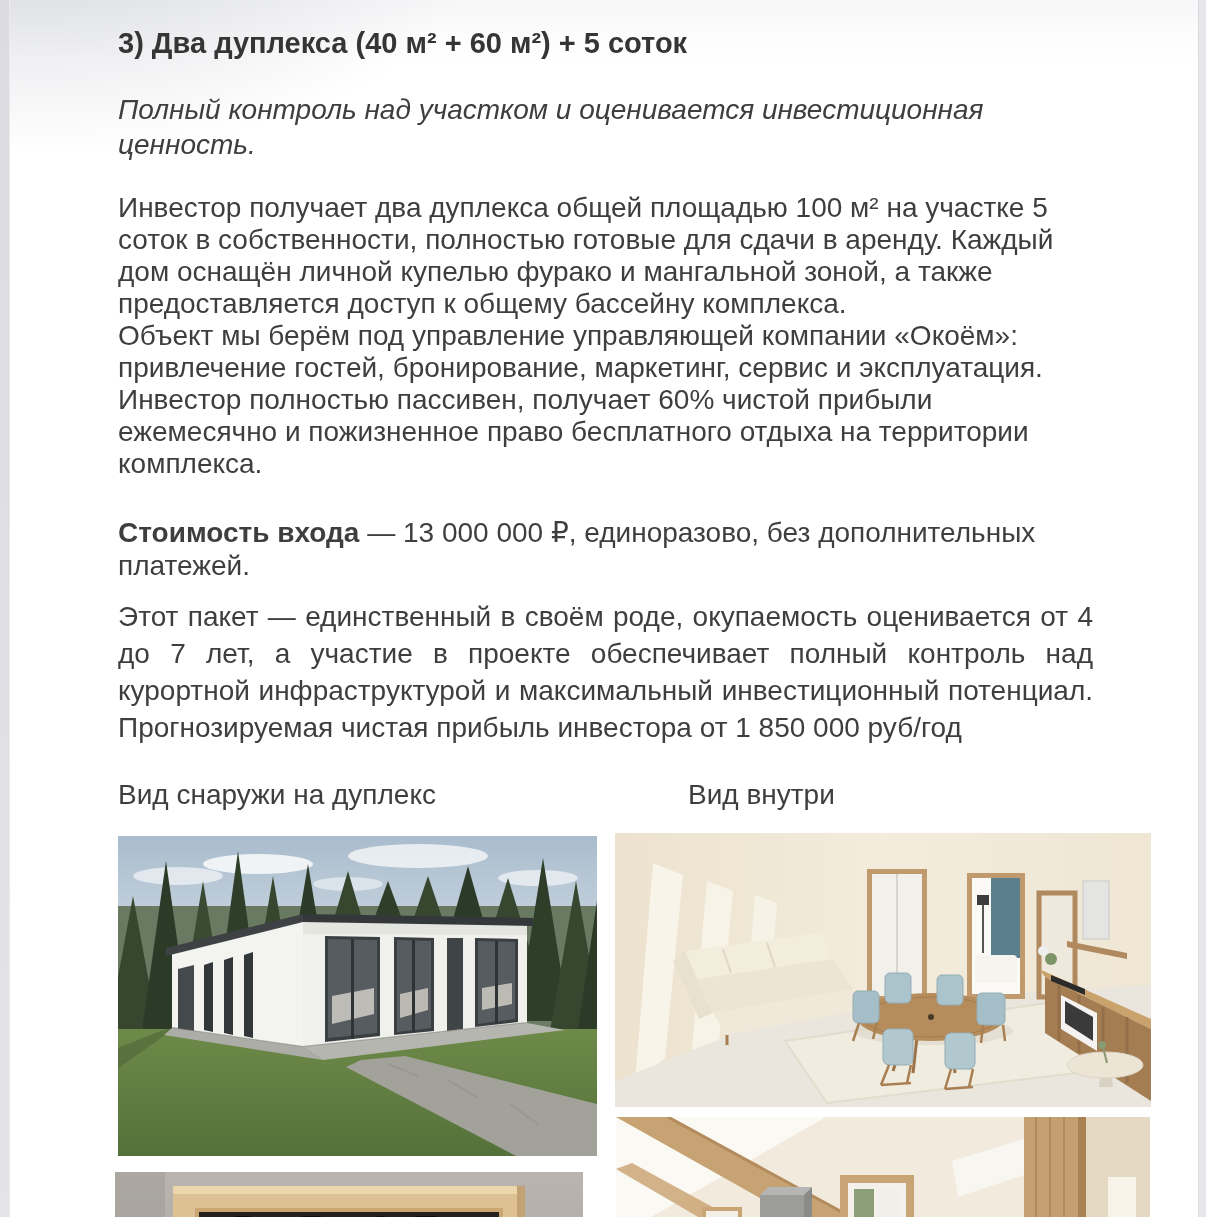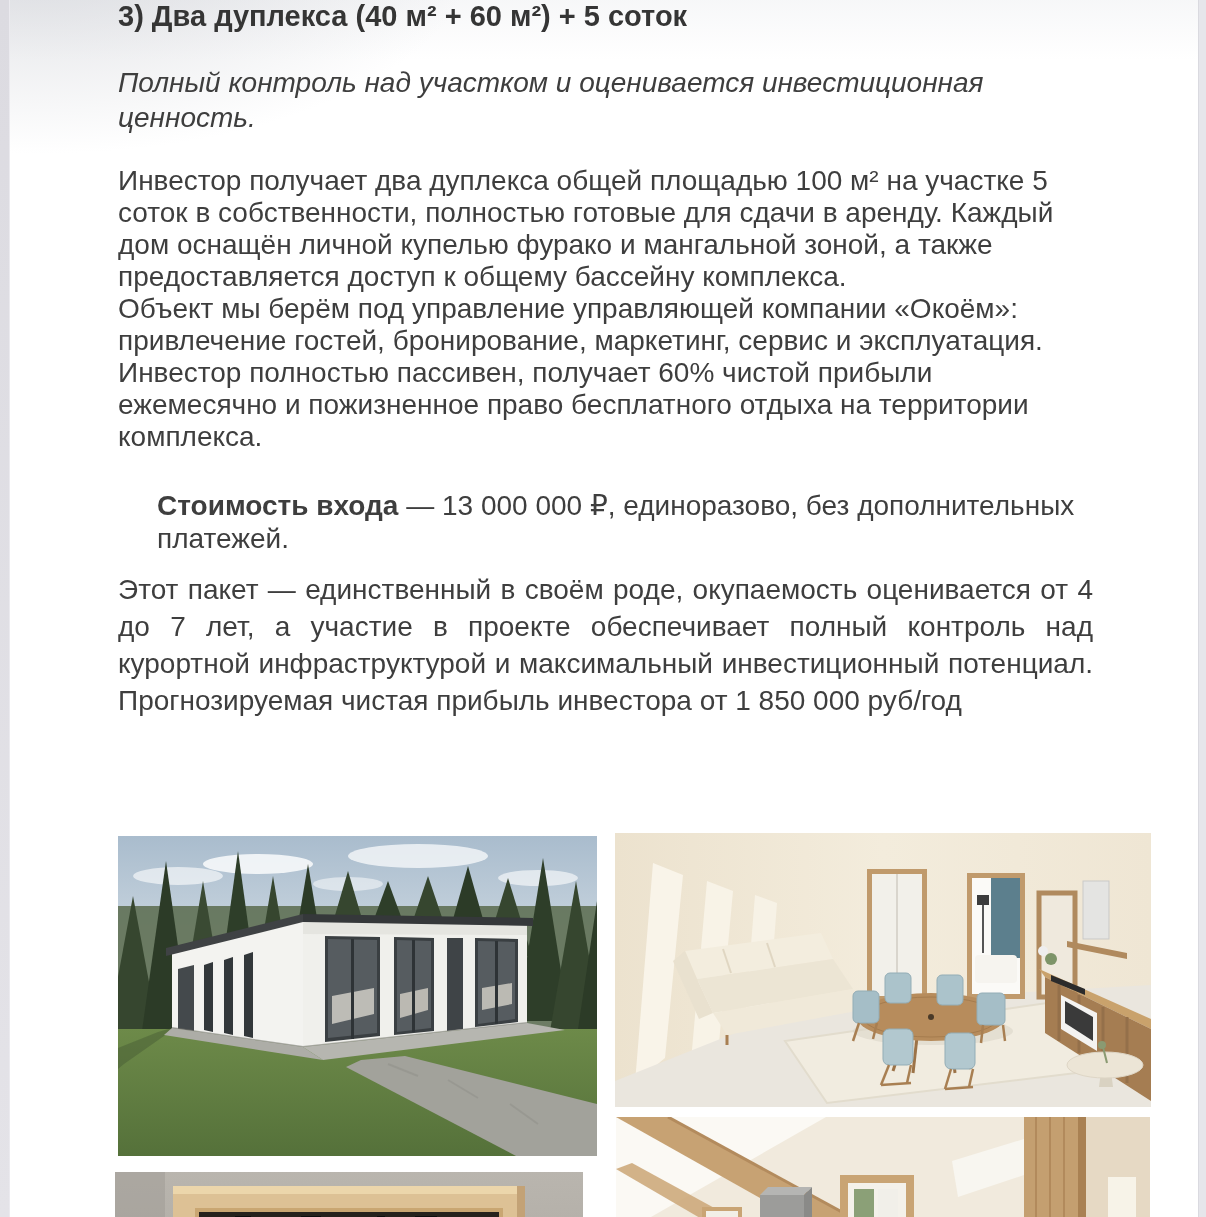--- a/index.html
+++ b/index.html
@@ -9,26 +9,26 @@
     background:
       radial-gradient(ellipse 640px 300px at 40px -50px, rgba(203,205,211,0.65), rgba(255,255,255,0) 68%),
       linear-gradient(180deg, rgba(222,224,229,0.25) 0px, rgba(255,255,255,0) 60px),
       #ffffff;
   }
   .edge-strip-left{position:absolute;left:0;top:0;width:9px;height:100%;
     background:linear-gradient(180deg,#dcdbe1,#e4e3e8);border-right:1px solid #ebeaef;}
   .edge-strip-right{position:absolute;right:0;top:0;width:7px;height:100%;
     background:#e6e6eb;border-left:1px solid #dadae0;}
   .content{position:relative;margin-left:118px;width:975px;color:#3e3e3e;font-size:28px;}
-  .doc-heading{margin:0;font-size:29px;line-height:32px;font-weight:bold;color:#353535;}
+  .doc-heading{margin:0;padding-top:27px;font-size:29px;line-height:32px;font-weight:bold;color:#353535;}
   .lead{margin:33px 0 0;font-style:italic;line-height:35px;}
   .para{margin:0;line-height:32px;}
   .p1{margin-top:30px;}
   .p2{}
-  .p3{margin-top:36px;line-height:33px;margin-left:39px;}
+  .p3{margin-top:36px;line-height:33px;}
   .p3 b{font-weight:bold;}
   .p4{margin-top:16px;line-height:37px;text-align:justify;}
   .captions{position:relative;margin-top:33px;height:32px;}
   .caption{position:absolute;top:0;white-space:nowrap;color:#3e3e3e;}
   .caption-left{left:0;}
   .caption-right{left:570px;}
   .fig{position:absolute;overflow:hidden;}
   .fig svg{display:block;width:100%;height:100%;}
   #fig-exterior{left:118px;top:836px;width:479px;height:320px;}
   #fig-interior1{left:615px;top:833px;width:536px;height:274px;}
@@ -42,20 +42,24 @@
   <div class="edge-strip-left"></div>
   <div class="edge-strip-right"></div>
 
   <div class="content">
     <h1 class="doc-heading">3) Два дуплекса (40 м² + 60 м²) + 5 соток</h1>
     <p class="lead">Полный контроль над участком и оценивается инвестиционная ценность.</p>
     <p class="para p1">Инвестор получает два дуплекса общей площадью 100 м² на участке 5 соток в собственности, полностью готовые для сдачи в аренду. Каждый дом оснащён личной купелью фурако и мангальной зоной, а также предоставляется доступ к общему бассейну комплекса.</p>
     <p class="para p2">Объект мы берём под управление управляющей компании «Окоём»: привлечение гостей, бронирование, маркетинг, сервис и эксплуатация. Инвестор полностью пассивен, получает 60% чистой прибыли ежемесячно и пожизненное право бесплатного отдыха на территории комплекса.</p>
     <p class="para p3"><b>Стоимость входа</b><span> — 13 000 000 ₽, единоразово, без дополнительных платежей.</span></p>
     <p class="para p4">Этот пакет — единственный в своём роде, окупаемость оценивается от 4 до 7 лет, а участие в проекте обеспечивает полный контроль над курортной инфраструктурой и максимальный инвестиционный потенциал. Прогнозируемая чистая прибыль инвестора от 1 850 000 руб/год</p>
+    <div class="captions">
+      <span class="caption caption-left">Вид снаружи на дуплекс</span>
+      <span class="caption caption-right">Вид внутри</span>
+    </div>
   </div>
 
   <div class="fig" id="fig-exterior">
     <svg viewBox="0 0 479 320" xmlns="http://www.w3.org/2000/svg">
       <defs>
         <linearGradient id="sky" x1="0" y1="0" x2="0" y2="1">
           <stop offset="0" stop-color="#a9bccd"></stop>
             <stop offset="0.7" stop-color="#d7e0e7"></stop>
             <stop offset="1" stop-color="#e9edf0"></stop>
         </linearGradient>

